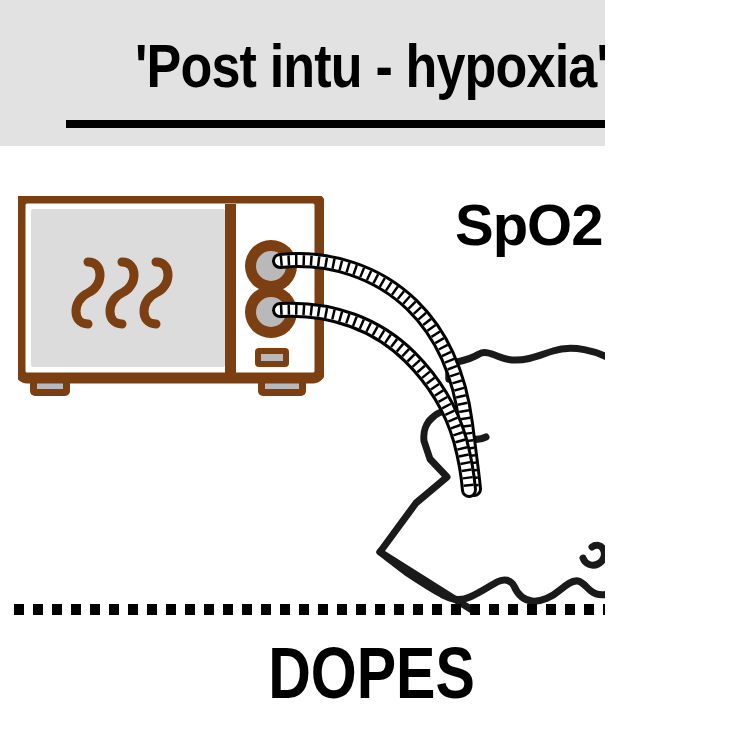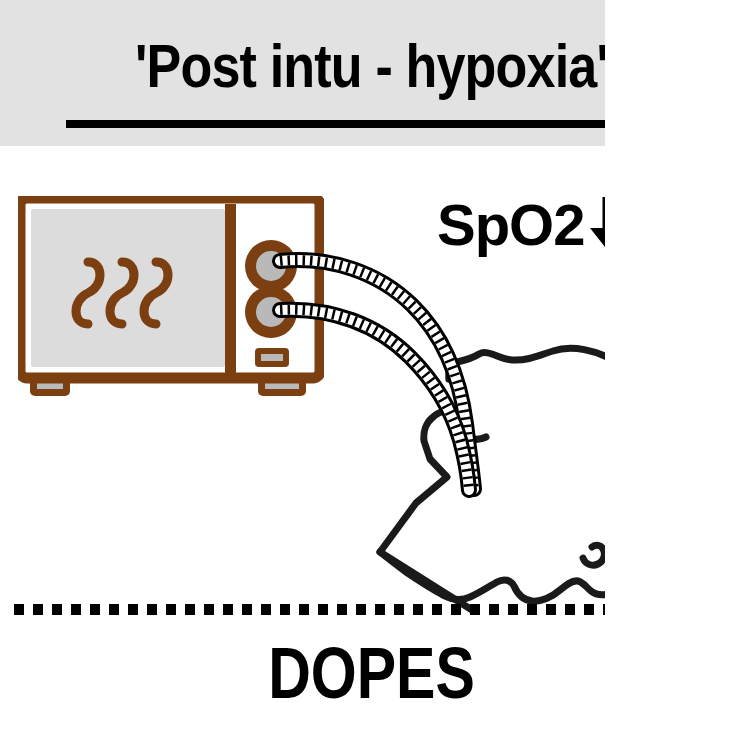--- a/index.html
+++ b/index.html
@@ -48,21 +48,21 @@
     left: 66px;
     top: 120px;
     width: 616px;
     height: 8px;
     background: #000000;
   }
 
   
   .spo2-row {
     position: absolute;
-    left: 437px;
+    left: 455px;
     top: 196px;
     display: flex;
     align-items: center;
     gap: 4px;
   }
   .spo2-text {
     font-family: "Liberation Sans", sans-serif;
     font-weight: bold;
     font-size: 58px;
     line-height: 58px;

